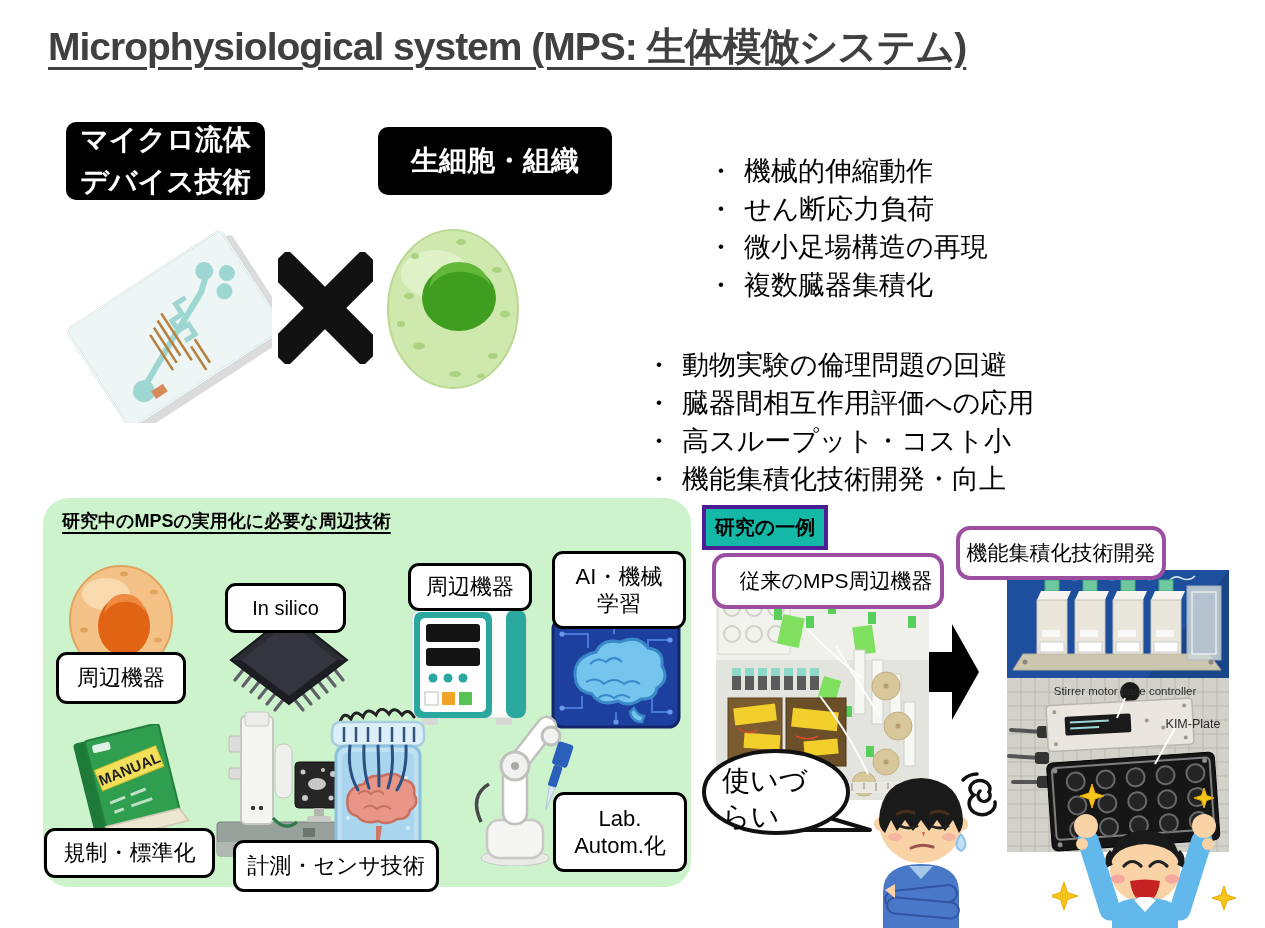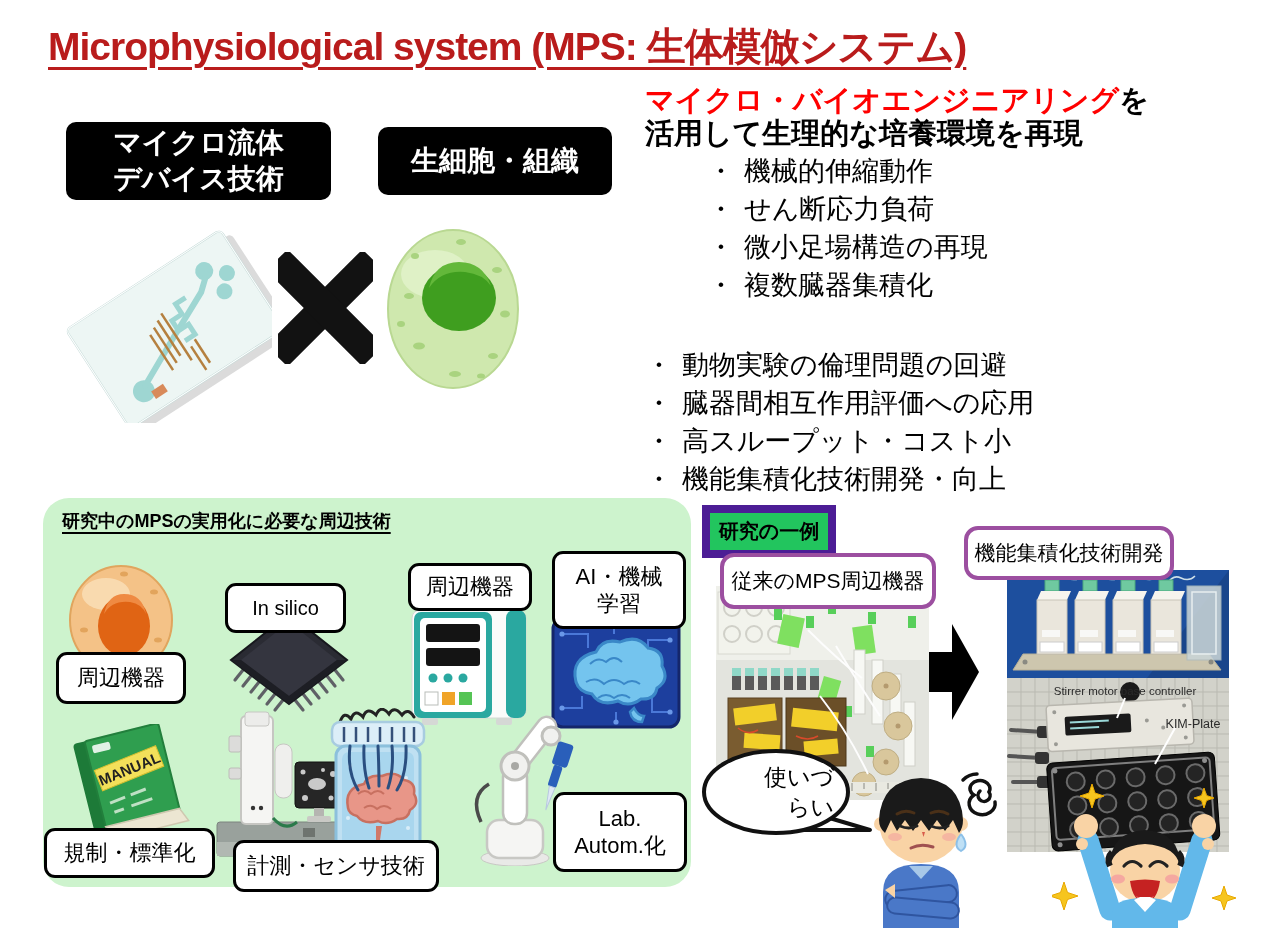--- a/index.html
+++ b/index.html
@@ -3,31 +3,31 @@
 <meta charset="utf-8">
 <style>
   html,body { margin:0; padding:0; background:#fff; }
   .slide {
     position:relative; width:1265px; height:928px; background:#ffffff;
     overflow:hidden; font-family:"Liberation Sans","DejaVu Sans",sans-serif; color:#000;
   }
   .abs { position:absolute; }
 
   .title {
-    left:48px; top:20px; font-size:39px; font-weight:bold; color:#b91c1c;
+    left:48px; top:20px; font-size:39px; font-weight:bold; color:#404040;
     letter-spacing:-1px; text-decoration:underline; text-underline-offset:7px;
     text-decoration-thickness:3px; white-space:nowrap;
   }
 
   .black-box {
     background:#000; color:#fff; border-radius:10px;
     display:flex; flex-direction:column; align-items:center; justify-content:center;
     font-size:28px; font-weight:600; line-height:1.28; text-align:center;
   }
-  #box-microfluidics { left:66px; top:122px; width:265px; height:78px; }
+  #box-microfluidics { left:66px; top:122px; width:199px; height:78px;justify-content:space-between; }
   #box-cells        { left:378px; top:127px; width:234px; height:68px; }
 
   .eng-head { left:645px; top:84px; font-size:29px; font-weight:bold; line-height:33px; white-space:nowrap; }
   .eng-head .red { color:#ff0000; }
 
   .bullets { font-size:27px; line-height:30px; }
   .brow { display:flex; align-items:flex-start; margin-bottom:8px; }
   .bm { width:46px; text-align:center; font-size:17px; line-height:30px; flex:none; }
   #listA { left:698px; top:156px; }
   #listB { left:636px; top:350px; }
@@ -40,35 +40,35 @@
     text-decoration:underline; text-underline-offset:5px; text-decoration-thickness:2px; white-space:nowrap;
   }
   .wlabel {
     background:#fff; border:3px solid #000; border-radius:11px; z-index:6;
     display:flex; flex-direction:column; align-items:center; justify-content:center;
     font-size:22px; line-height:1.25; text-align:center; white-space:nowrap;
   }
   .wlabel.latin { font-size:20px; }
 
   .tag-box {
-    left:702px; top:505px; width:118px; height:37px; background:#22c55e; border:8px solid #4c1d95;
+    left:702px; top:505px; width:118px; height:37px; background:#14b8a6; border:4px solid #4c1d95;
     display:flex; align-items:center; justify-content:center; font-size:20px; font-weight:bold; z-index:6;
   }
   .purple-label {
     background:#fff; border:4px solid #9c4fa0; border-radius:14px; z-index:6;
-    display:flex; align-items:center; justify-content:center; font-size:21px; white-space:nowrap;margin-left:8px;
-  }
-  #label-before { left:712px; top:553px; width:208px; height:48px; }
+    display:flex; align-items:center; justify-content:center; font-size:21px; white-space:nowrap;
+  }
+  #label-before { left:712px; top:553px; width:208px; height:48px;padding-left:16px; }
   #label-after  { left:956px; top:526px; width:202px; height:46px; }
 
   .photo { z-index:1; }
   .person { z-index:8; }
   .bubble { z-index:9; }
   .bubble-text {
-    left:722px; top:763px; width:112px; text-align:right; font-size:23px; line-height:1.3; z-index:10;
+    left:722px; top:763px; width:112px; text-align:left; font-size:28px; line-height:1.3; z-index:10;
   }
   svg { display:block; }
 </style>
 </head>
 <body>
 
 <div class="slide">
 
   <div class="abs title">Microphysiological system (MPS: 生体模倣システム)</div>
 
@@ -122,26 +122,20 @@
         <ellipse cx="112" cy="44" rx="5" ry="3"></ellipse>
       <ellipse cx="76" cy="16" rx="5" ry="3"></ellipse>
         <ellipse cx="30" cy="30" rx="4" ry="3"></ellipse>
       <ellipse cx="96" cy="150" rx="4" ry="2.5"></ellipse>
         <ellipse cx="16" cy="98" rx="4" ry="3"></ellipse>
     </g>
     <ellipse cx="74" cy="72" rx="37" ry="33" fill="#3f9e1f"></ellipse>
     <path d="M44,62 q12,-18 36,-16 q18,2 26,14 q-8,-24 -32,-24 q-24,0 -30,26 Z" fill="#63b83a"></path>
   </svg>
 
-  <div class="abs eng-head">
-    <div>
-      <span class="red">マイクロ・バイオエンジニアリング</span><span>を</span>
-    </div>
-    <div>活用して生理的な培養環境を再現</div>
-  </div>
 
   <div class="abs bullets" id="listA">
     <div class="brow">
         <span class="bm">•</span>
         <span>機械的伸縮動作</span>
       </div>
     <div class="brow">
         <span class="bm">•</span>
         <span>せん断応力負荷</span>
       </div>

